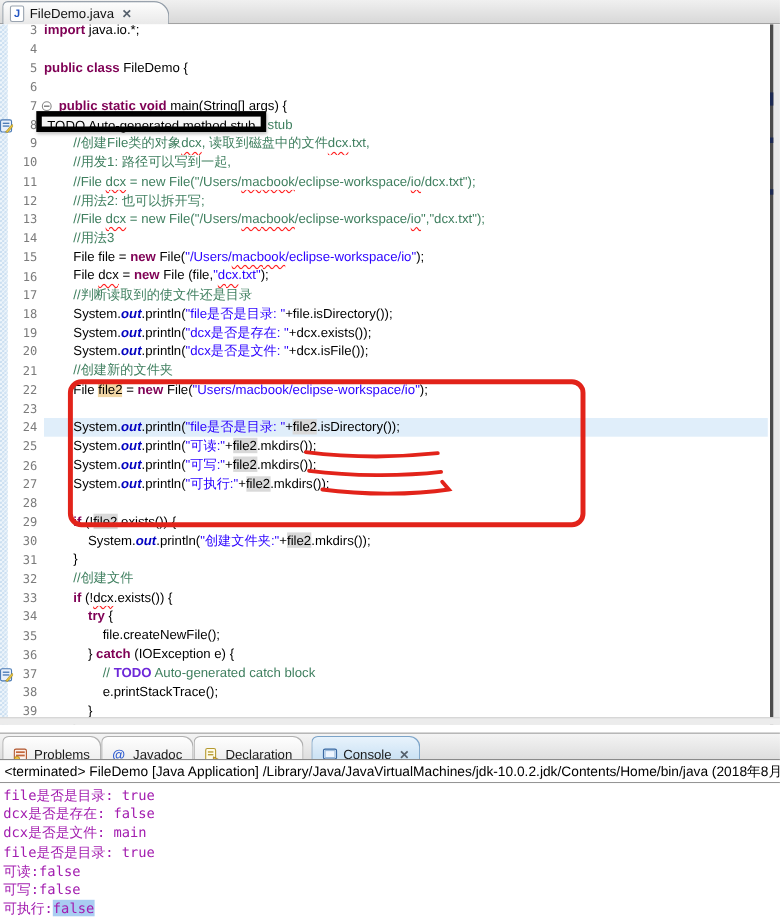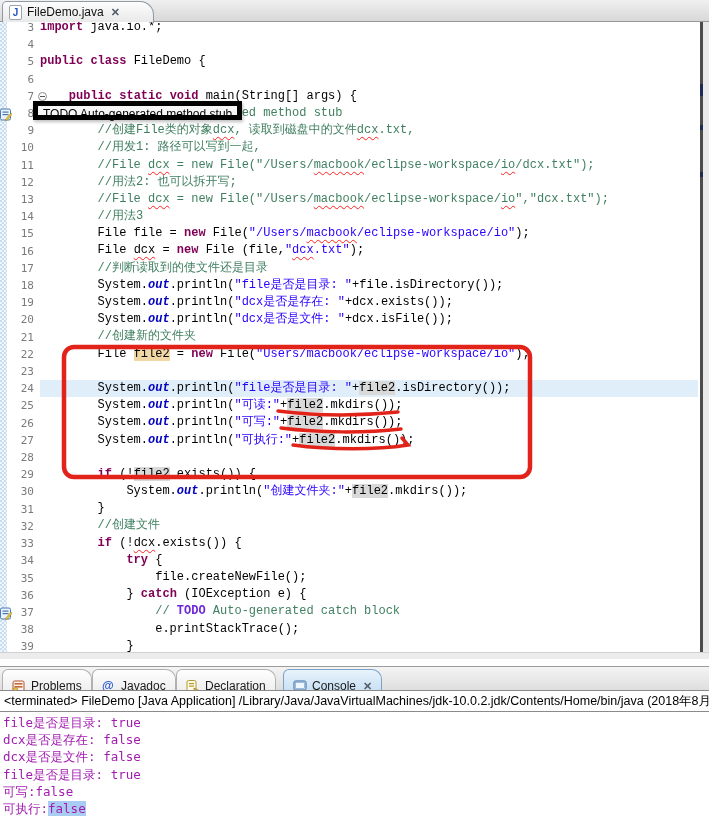--- a/index.html
+++ b/index.html
@@ -24,21 +24,21 @@
     background:#fff; overflow:hidden; }
   #hatch-bar { position:absolute; left:0; top:0; width:7px; height:637px;
     background-image:
       linear-gradient(45deg,#c8ddf0 25%,transparent 25%,transparent 75%,#c8ddf0 75%),
       linear-gradient(45deg,#c8ddf0 25%,#eef5fb 25%,#eef5fb 75%,#c8ddf0 75%);
     background-size:4px 4px; background-position:0 0,2px 2px; }
   #gutter { position:absolute; left:7px; top:-3px; width:31px;
     font-family:"DejaVu Sans Mono", monospace; font-size:11px; line-height:17.2px;
     color:#7b7b7b; text-align:right; padding-right:4px; white-space:pre; }
   #code-lines { position:absolute; left:40px; top:-3px; width:658px;
-    font-family:Liberation Mono, monospace; font-size:12px; line-height:17.2px;
+    font-family:Liberation Sans, sans-serif; font-size:12px; line-height:17.2px;
     white-space:pre; color:#000; }
   .cl { height:17.2px; }
   .cl.cur { background:#e0eefa; }
   .k  { color:#7f0055; font-weight:bold; }
   .c  { color:#3f7f5f; }
   .t  { color:#6d28d9; font-weight:bold; }
   .s  { color:#2a00ff; }
   .sf { color:#0000c0; font-weight:bold; font-style:italic; }
   .d  { color:#000; }
   .sp, .cs, .ss { text-decoration:underline wavy #ff2020 1px; text-underline-offset:3px; }
@@ -168,13 +168,13 @@
       <rect x="2.5" y="2.5" width="9" height="6" fill="#eef6ff" stroke="#6f9cc9" stroke-width="0.6"></rect>
       <rect x="4.5" y="10.5" width="5" height="1.6" fill="#3565a0"></rect>
     </svg>
     <span>Console</span>
     <span class="close-x">✕</span>
   </div>
 </div>
 
 <div id="console-status">&lt;terminated&gt; FileDemo [Java Application] /Library/Java/JavaVirtualMachines/jdk-10.0.2.jdk/Contents/Home/bin/java (2018年8月29日</div>
 
-<div id="console-output"><div>file是否是目录: true</div><div>dcx是否是存在: false</div><div>dcx是否是文件: false</div><div>file是否是目录: true</div><div>可写:false</div><div>可执行:<span class="sel">false</span></div></div>
+<div id="console-output"><div>file是否是目录: true</div><div>dcx是否是存在: false</div><div>dcx是否是文件: main</div><div>file是否是目录: true</div><div>可读:false</div><div>可写:false</div><div>可执行:<span class="sel">false</span></div></div>
 
 </body></html>

